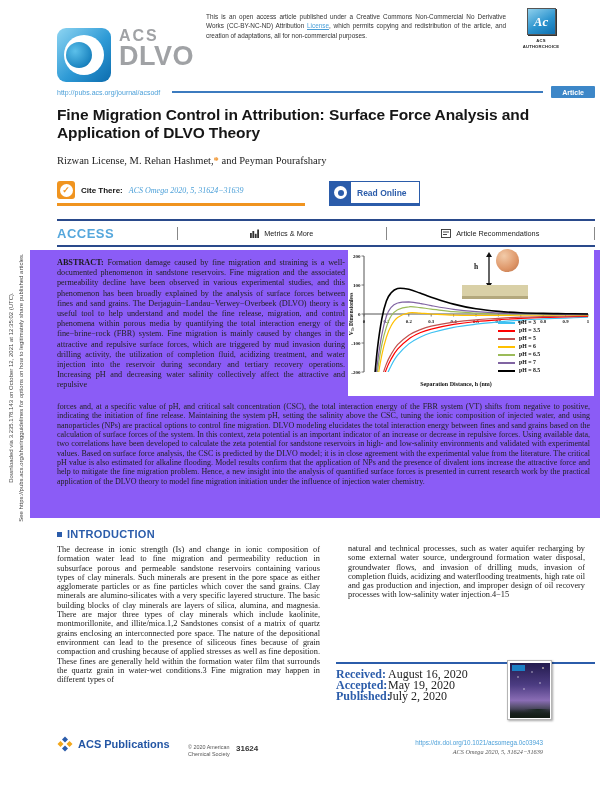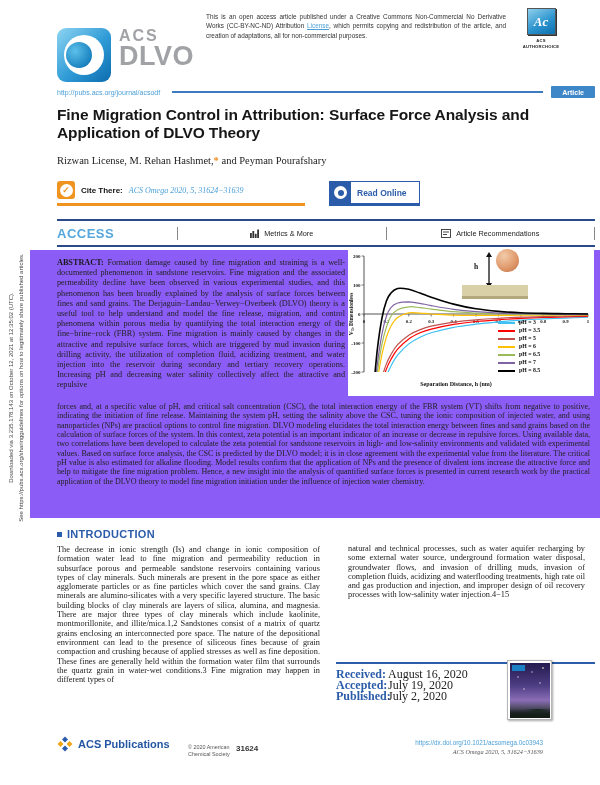--- a/index.html
+++ b/index.html
@@ -303,21 +303,21 @@
 
   <div class="col col1">The decrease in ionic strength (Is) and change in ionic composition of formation water lead to fine migration and permeability reduction in subsurface porous and permeable sandstone reservoirs containing various types of clay minerals. Such minerals are present in the pore space as either agglomerate particles or as fine particles which cover the sand grains. Clay minerals are alumino-silicates with a very specific layered structure. The basic building blocks of clay minerals are layers of silica, alumina, and magnesia. There are major three types of clay minerals which include kaolinite, montmorillonite, and illite/mica.1,2 Sandstones consist of a matrix of quartz grains enclosing an interconnected pore space. The nature of the depositional environment can lead to the presence of siliceous fines because of grain compaction and crushing because of applied stresses as well as fine deposition. These fines are generally held within the formation water film that surrounds the quartz grain in water-wet conditions.3 Fine migration may happen in different types of</div>
 
   <div class="col col2">
     <p class="p1">natural and technical processes, such as water aquifer recharging by some external water source, underground formation water disposal, groundwater flows, and invasion of drilling muds, invasion of completion fluids, acidizing and waterflooding treatments, high rate oil and gas production and injection, and improper design of oil recovery processes with low-salinity water injection.4−15</p>
   </div>
 
   <div class="dates-rule"></div>
   <div class="dates">
     <div class="date-row"><span class="date-label">Received:</span><span class="date-val">August 16, 2020</span></div>
-    <div class="date-row"><span class="date-label">Accepted:</span><span class="date-val">July 19, 2020</span></div>
+    <div class="date-row"><span class="date-label">Accepted:</span><span class="date-val">May 19, 2020</span></div>
     <div class="date-row"><span class="date-label">Published:</span><span class="date-val">July 2, 2020</span></div>
   </div>
 
   <div class="cover">
     <div class="cover-inner">
       <div class="cover-logo"></div>
       <div class="cover-ground"></div>
     </div>
   </div>
 

